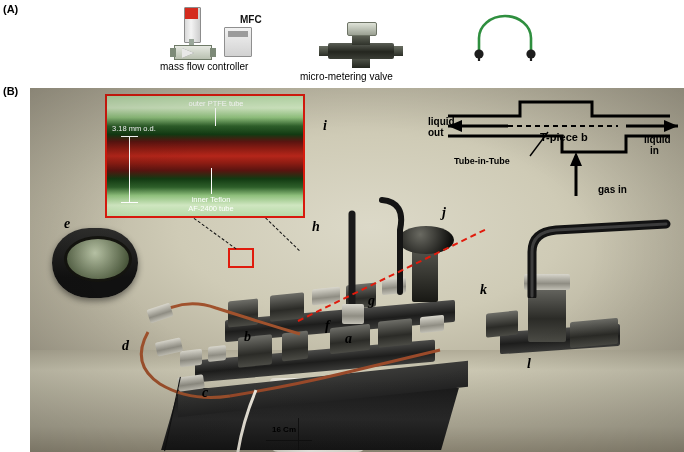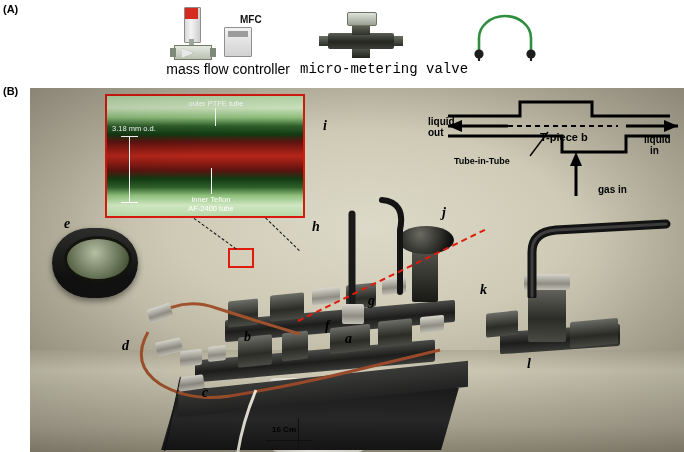--- a/index.html
+++ b/index.html
@@ -36,24 +36,24 @@
     position: absolute;
     left: 0; top: 0;
     width: 684px; height: 84px;
   }
 
   .legend-item {
     position: absolute;
     text-align: center;
   }
   .legend-caption {
-    font-size: 14px;
+    font-size: 10px;
     color: #000;
     white-space: nowrap;
-    text-align: right;
+    text-align: left;
   }
 
   
   #mfc-group { left: 160px; top: 5px; width: 130px; }
   #mfc-group .art { position: relative; height: 56px; }
 
   .mfc-body {
     position: absolute;
     left: 24px; top: 2px;
     width: 15px; height: 34px;
@@ -113,21 +113,21 @@
   .mfc-text {
     position: absolute;
     left: 56px; top: 9px;
     font-size: 10px;
     font-weight: bold;
     color: #111;
     padding-left: 24px;
   }
 
   
-  #valve-group { left: 300px; top: 5px; width: 130px; font-family: Liberation Mono, monospace; }
+  #valve-group { left: 300px; top: 15px; width: 130px; }
   #valve-group .art { position: relative; height: 56px; }
   .valve-body {
     position: absolute;
     left: 28px; top: 28px;
     width: 66px; height: 16px;
     background: linear-gradient(to bottom,#5a5e55,#24261f 55%,#3b3e36);
     border-radius: 2px;
   }
   .valve-port {
     position: absolute;

